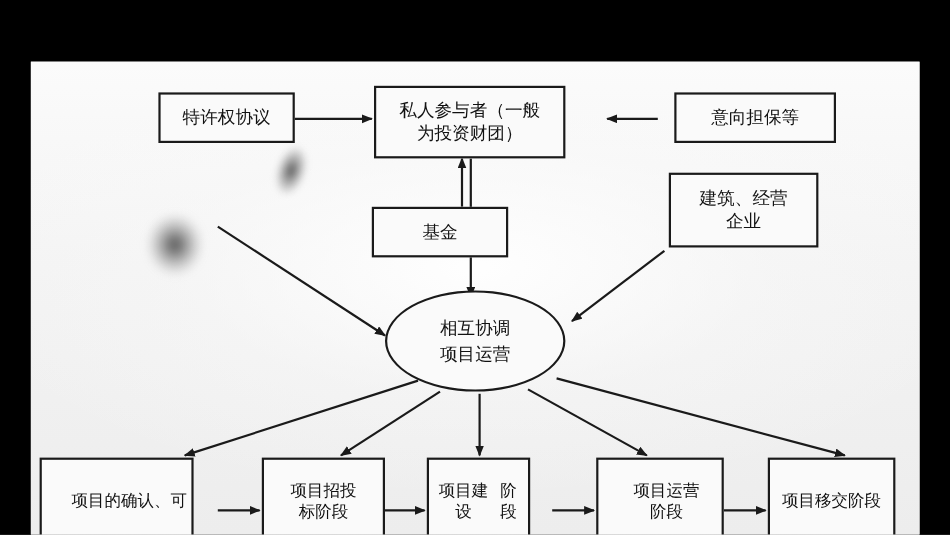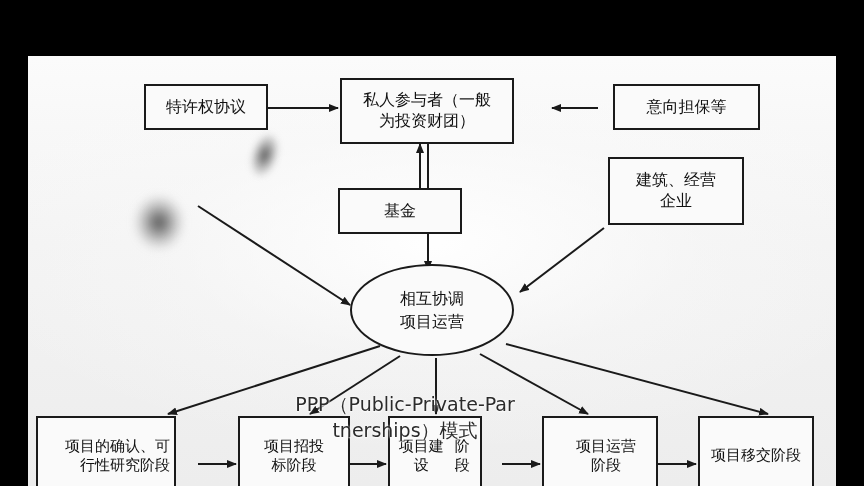--- a/index.html
+++ b/index.html
@@ -180,21 +180,20 @@
       <span>基金</span>
     </div>
 
     <div class="ellipse t-16" style="left:322px; top:208px; width:164px; height:92px;">
       <span>相互协调</span>
       <span>项目运营</span>
     </div>
 
     <div class="node t-15" style="left:8px; top:360px; width:140px; height:80px; flex-direction:column;align-items:flex-end;">
       <span>项目的确认、可</span>
-      <span>行性研究阶段</span>
     </div>
 
     <div class="node t-15" style="left:210px; top:360px; width:112px; height:80px; flex-direction:column;">
       <span>项目招投</span>
       <span>标阶段</span>
     </div>
 
     <div class="node t-15" style="left:360px; top:360px; width:94px; height:80px; ">
       <span>项目建设</span>
       <span>阶段</span>
@@ -208,17 +207,13 @@
     <div class="node t-15" style="left:670px; top:360px; width:116px; height:80px; flex-direction:row;">
       <span>项目移交</span>
       <span>阶段</span>
     </div>
 
     <div class="smudge" id="smudge-a"></div>
     <div class="smudge" id="smudge-b"></div>
 
   </div>
 
-  <div id="caption">
-    <div>PPP（Public-Private-Par</div>
-    <div>tnerships）模式</div>
-  </div>
 </div>
 
 </body></html>

